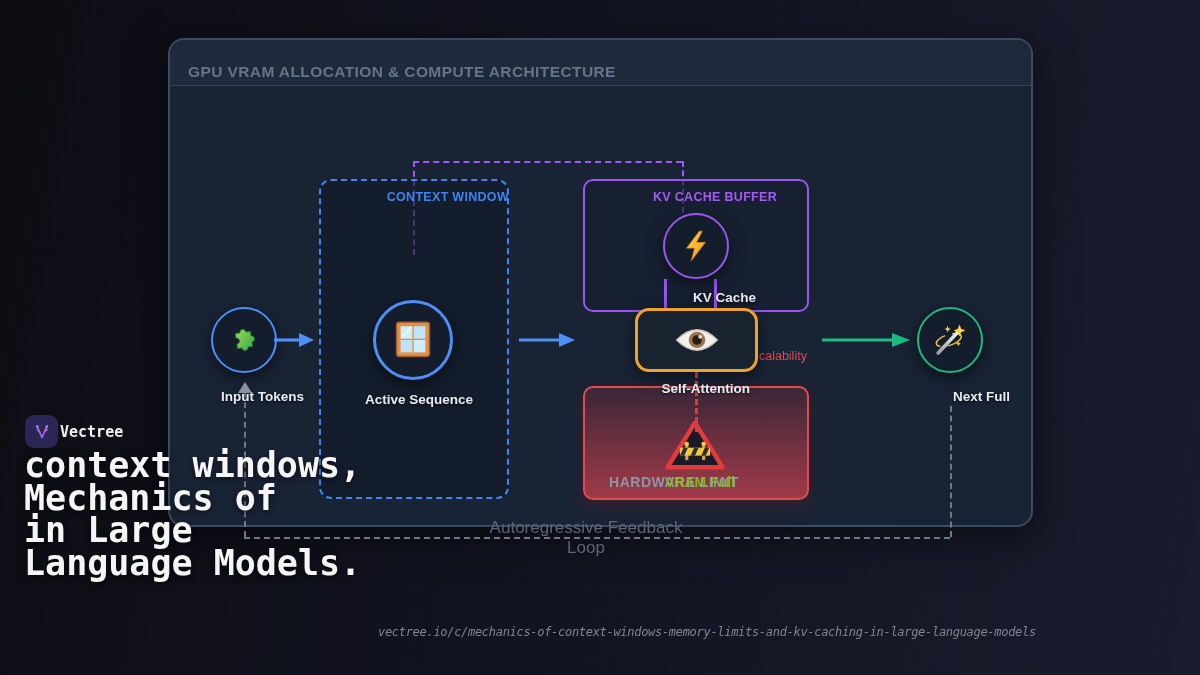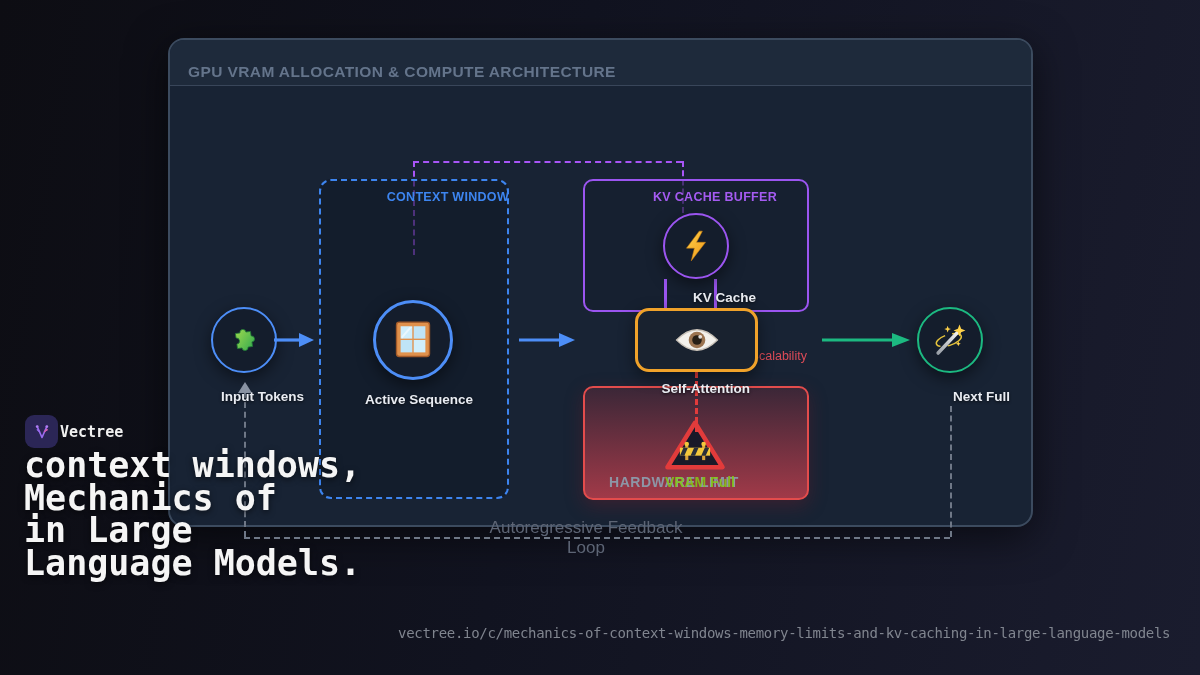--- a/index.html
+++ b/index.html
@@ -101,22 +101,22 @@
   .brand-logo { width:33px; height:33px; border-radius:9px; background:#2b2656;
     display:flex; align-items:center; justify-content:center; }
   .brand-name { color:#f0f0f0; font-weight:bold; font-size:15px;
     font-family:"DejaVu Sans Mono",monospace; }
   .headline {
     position:absolute; left:24px; top:449px; color:#f5f5f5; font-weight:bold;
     font-size:35px; line-height:32.5px; font-family:"DejaVu Sans Mono",monospace;
     text-shadow:0 2px 6px rgba(0,0,0,.6); z-index:6;
   }
   .footer-url {
-    position:absolute; left:398px; top:625px; color:#80858f; font-size:14px;
-    letter-spacing:-.3px; font-family:"DejaVu Sans Mono",monospace;
+    position:absolute; left:378px; top:625px; color:#80858f; font-size:12px;
+    letter-spacing:-.3px; font-family:"DejaVu Sans Mono",monospace;font-style:italic;
   }
 </style>
 </head>
 <body>
 
 <div class="canvas">
 
   <div class="panel">
     <div class="panel-header">
       <div class="panel-title">GPU VRAM ALLOCATION &amp; COMPUTE ARCHITECTURE</div>

